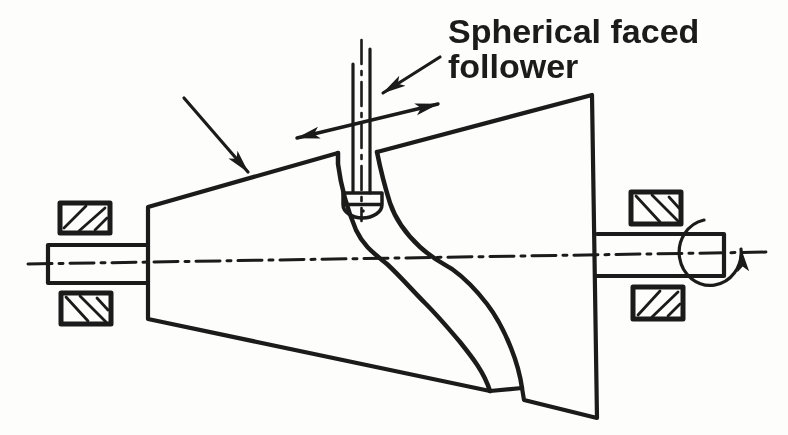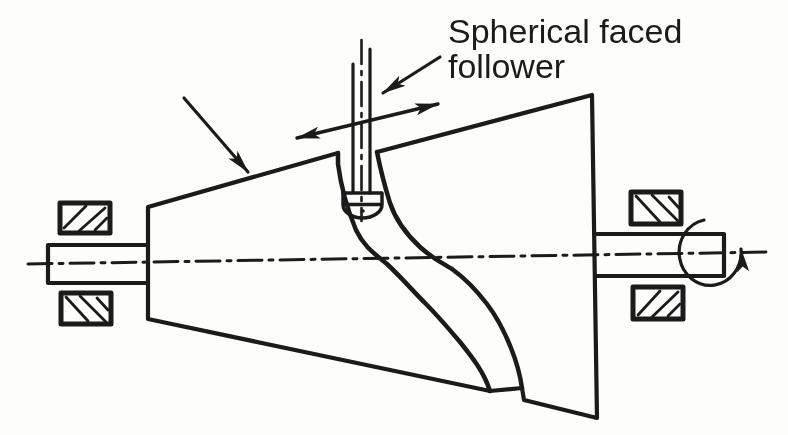--- a/index.html
+++ b/index.html
@@ -7,21 +7,21 @@
     position:relative;
     width:788px;height:435px;
     background:var(--paper,#fdfdfb);
     overflow:hidden;
     font-family:"Liberation Sans", sans-serif;
   }
   #stage svg{position:absolute;left:0;top:0;}
   .lbl{
     position:absolute;
     color:var(--ink,#1b1b1b);
-    font-weight:normal;
+    font-weight:bold;
     font-size:34px;
     line-height:35px;
     white-space:nowrap;
     user-select:none;
   }
   #conical-label{left:86px;top:56px;}
   #spherical-label{left:448px;top:14px;}
   .stroke{fill:none;stroke:var(--ink,#1b1b1b);stroke-linecap:round;stroke-linejoin:round;}
   .hatch{stroke-width:2.8;}
   .cl{stroke-dasharray:24 7 4 7;}

